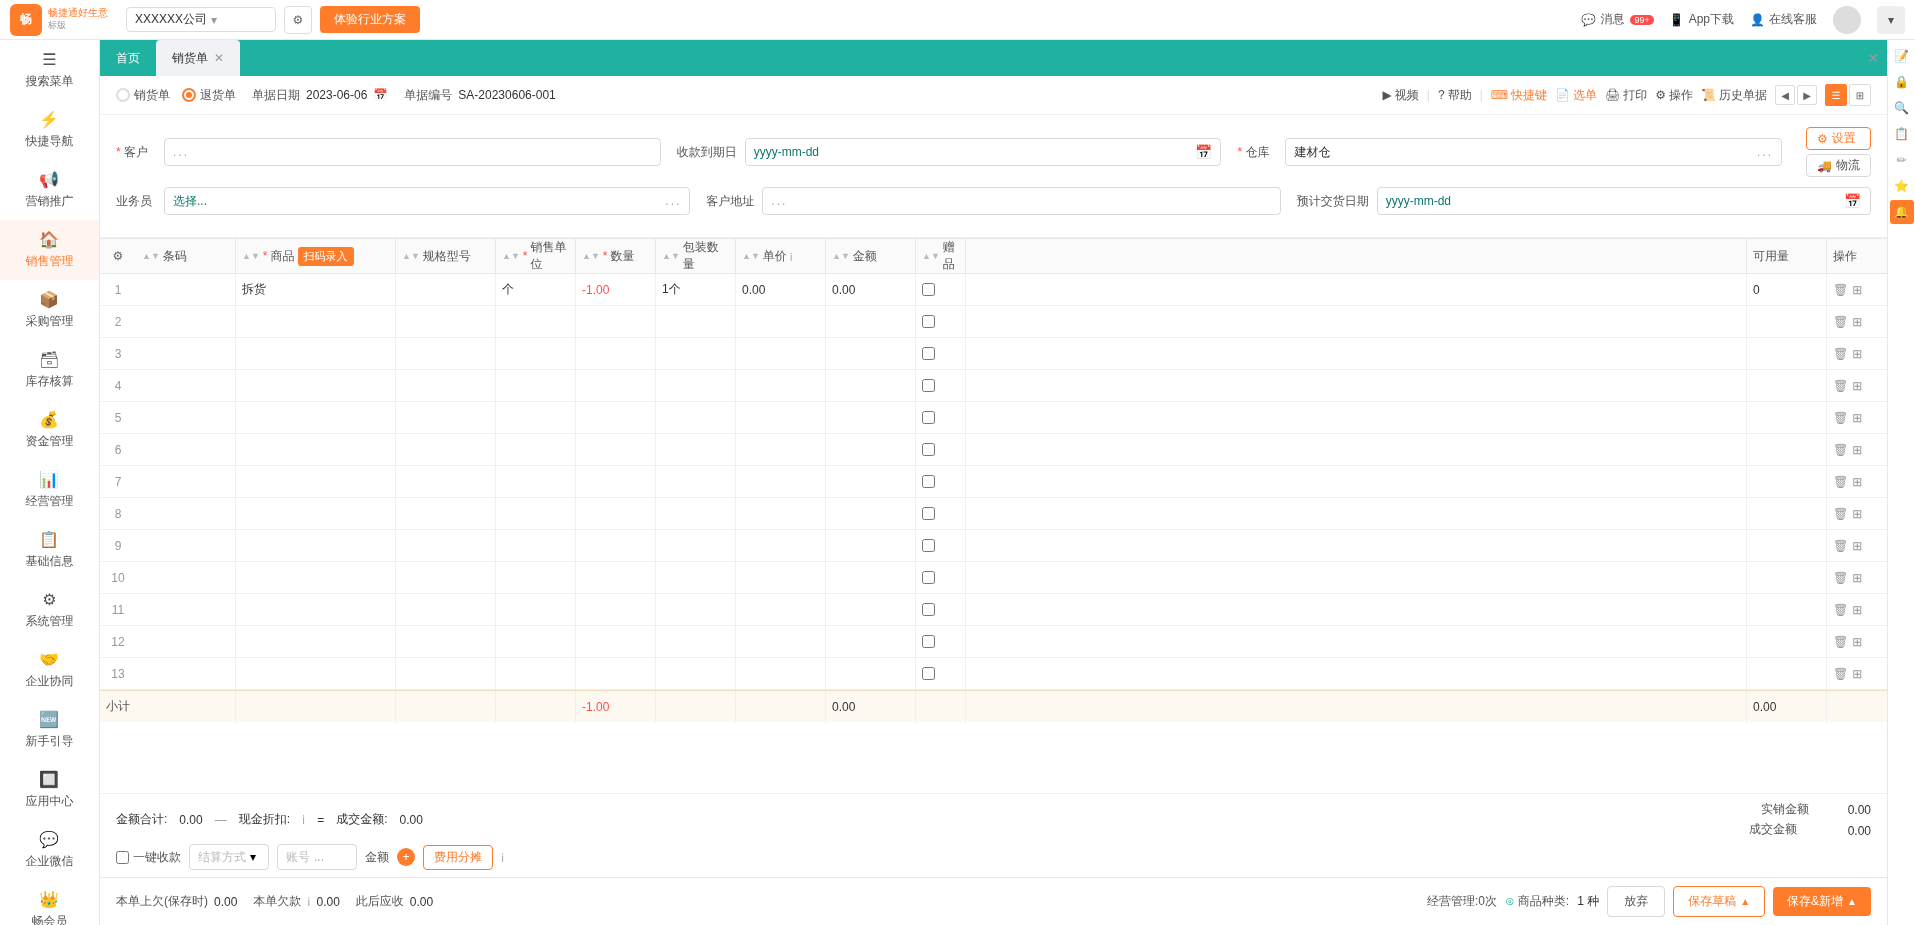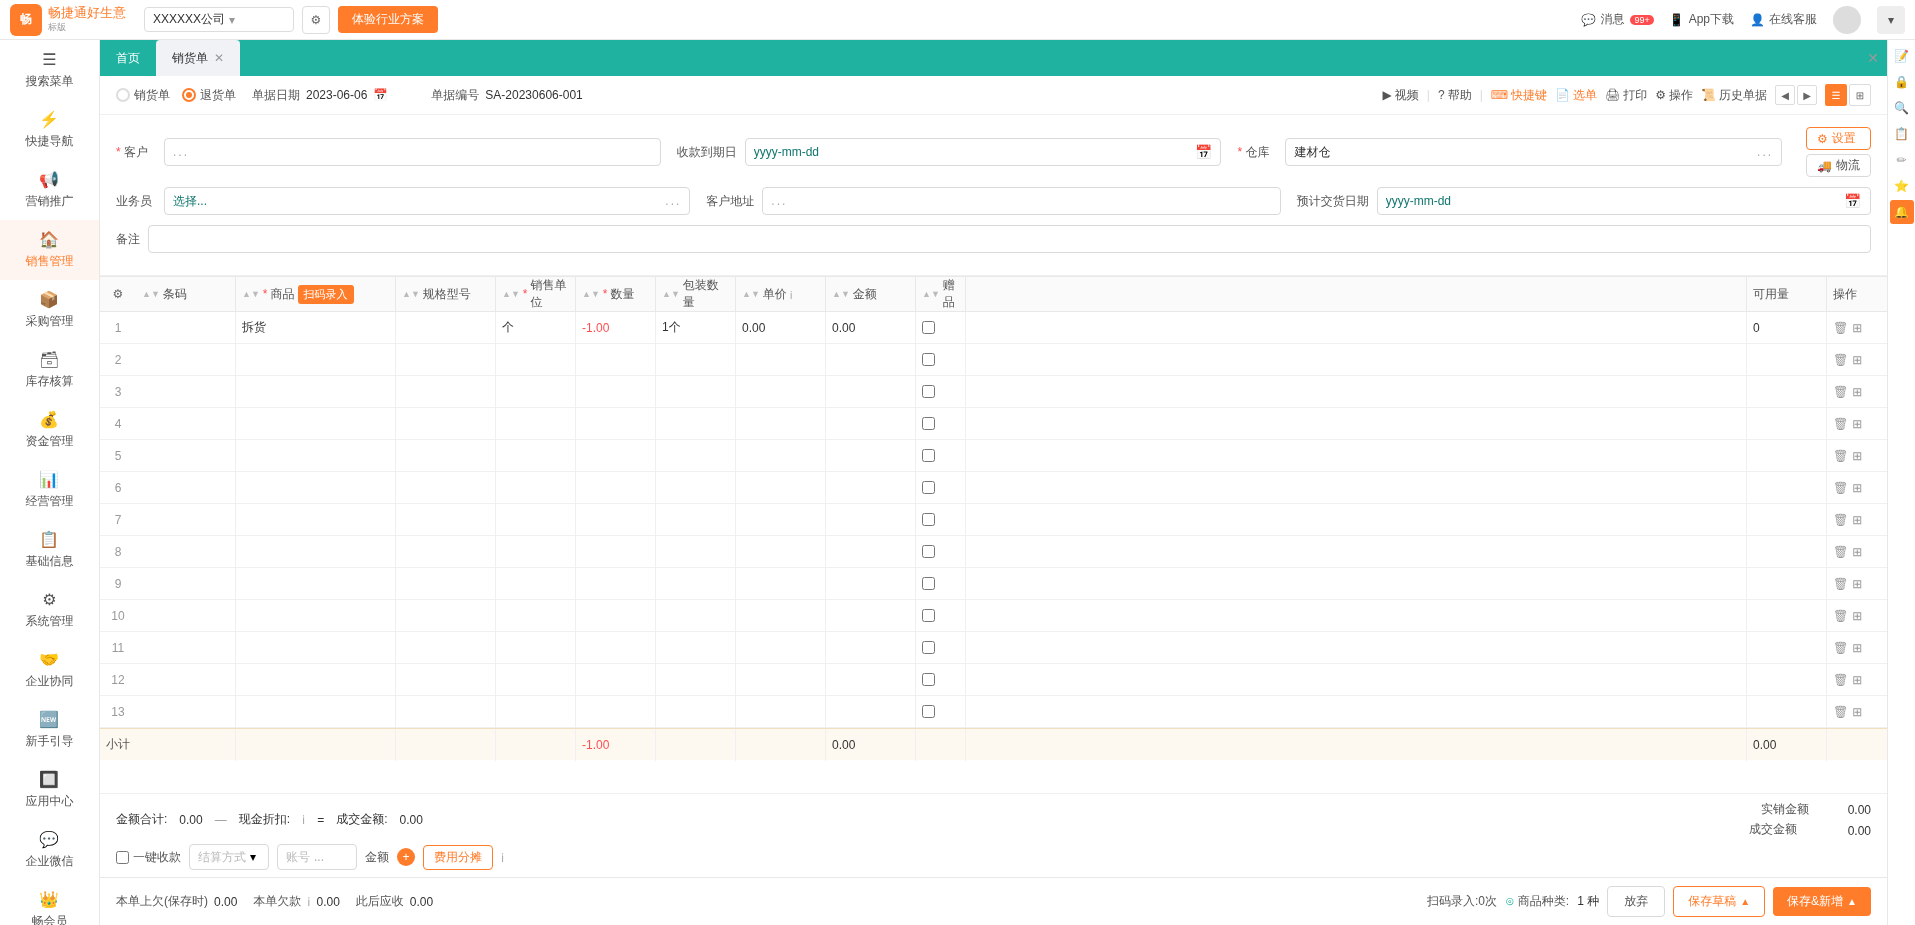--- a/index.html
+++ b/index.html
@@ -2,21 +2,21 @@
 <html><head>
   <meta charset="utf-8">
   <style>
     * { box-sizing: border-box; margin: 0; padding: 0; font-family: 'Microsoft YaHei', Arial, sans-serif; font-size: 12px; }
     body { background: #f5f5f5; display: flex; flex-direction: column; height: 100vh; overflow: hidden; }
 
     
     .top-bar { height: 40px; background: #fff; display: flex; align-items: center; padding: 0 10px; border-bottom: 1px solid #e8e8e8; gap: 8px; flex-shrink: 0; }
     .brand { display: flex; align-items: center; gap: 6px; margin-right: 10px; }
     .brand-logo { width: 32px; height: 32px; background: #ff7c2a; border-radius: 6px; display: flex; align-items: center; justify-content: center; color: white; font-size: 10px; font-weight: bold; }
-    .brand-text { font-size: 13px; color: #ff7c2a; line-height: 1.2; }
+    .brand-text { font-size: 10px; color: #ff7c2a; line-height: 1.2; }
     .brand-sub { font-size: 9px; color: #999; }
     .company-select { display: flex; align-items: center; border: 1px solid #ddd; border-radius: 4px; padding: 3px 8px; min-width: 150px; cursor: pointer; gap: 4px; color: #333; }
     .company-select .arrow { color: #999; }
     .gear-btn { width: 28px; height: 28px; border: 1px solid #ddd; border-radius: 4px; display: flex; align-items: center; justify-content: center; cursor: pointer; color: #666; }
     .trial-btn { background: #ff7c2a; color: white; border: none; border-radius: 4px; padding: 5px 14px; cursor: pointer; font-size: 12px; }
     .top-right { margin-left: auto; display: flex; align-items: center; gap: 16px; color: #555; font-size: 12px; }
     .top-right-item { display: flex; align-items: center; gap: 4px; cursor: pointer; }
     .badge { background: #ff4d4f; color: white; border-radius: 10px; padding: 0 4px; font-size: 9px; margin-left: 2px; }
     .avatar { width: 28px; height: 28px; background: #ddd; border-radius: 50%; }
 
@@ -41,21 +41,21 @@
     .form-header { display: flex; align-items: center; padding: 8px 16px; background: #fff; border-bottom: 1px solid #f0f0f0; gap: 16px; flex-wrap: wrap; }
     .radio-group { display: flex; gap: 12px; align-items: center; }
     .radio-item { display: flex; align-items: center; gap: 4px; cursor: pointer; color: #555; }
     .radio-dot { width: 14px; height: 14px; border-radius: 50%; border: 2px solid #ddd; display: flex; align-items: center; justify-content: center; }
     .radio-dot.active { border-color: #ff7c2a; }
     .radio-dot.active::after { content: ''; width: 6px; height: 6px; background: #ff7c2a; border-radius: 50%; }
     .date-field { display: flex; align-items: center; gap: 6px; color: #555; }
     .field-label { color: #555; }
     .field-value { color: #333; font-weight: 500; }
     .cal-icon { color: #aaa; cursor: pointer; }
-    .doc-no { display: flex; align-items: center; gap: 6px; color: #555; margin-left: 27px; }
+    .doc-no { display: flex; align-items: center; gap: 6px; color: #555; }
     .doc-no-value { color: #333; font-weight: 500; }
     .header-right-actions { margin-left: auto; display: flex; align-items: center; gap: 8px; color: #555; font-size: 11px; }
     .header-action { display: flex; align-items: center; gap: 3px; cursor: pointer; }
     .header-action.orange { color: #ff7c2a; }
     .action-sep { color: #ddd; }
     .nav-arrows { display: flex; gap: 2px; }
     .nav-btn { width: 20px; height: 20px; border: 1px solid #ddd; border-radius: 2px; display: flex; align-items: center; justify-content: center; cursor: pointer; color: #666; font-size: 10px; }
     .view-btns { display: flex; gap: 2px; }
     .view-btn { width: 22px; height: 22px; border: 1px solid #ddd; border-radius: 2px; display: flex; align-items: center; justify-content: center; cursor: pointer; color: #666; font-size: 10px; }
     .view-btn.active { background: #ff7c2a; color: white; border-color: #ff7c2a; }
@@ -364,24 +364,20 @@
             <span class="form-input-dots">...</span>
           </div>
         </div>
         <div class="form-field" style="flex:1;">
           <span class="form-field-label">预计交货日期</span>
           <div class="form-input" style="min-width:160px;">
             <span class="form-input-placeholder">yyyy-mm-dd</span>
             <span class="cal-btn">📅</span>
           </div>
         </div>
-      </div>
-      <div class="note-row">
-        <span>备注</span>
-        <div class="form-input" style="flex:1;min-height:24px;"></div>
       </div>
     </div>
 
     <div class="table-container">
 
       <div class="grid-header">
         <div class="col-settings">⚙</div>
         <div class="grid-col col-barcode">
           <span class="sort-icon">▲▼</span>
           <span>条码</span>
@@ -763,21 +759,21 @@
       <div class="footer-stat">
         <span>本单欠款</span>
         <span style="color:#aaa;">ℹ</span>
         <span class="footer-stat-value">0.00</span>
       </div>
       <div class="footer-stat">
         <span>此后应收</span>
         <span class="footer-stat-value">0.00</span>
       </div>
       <div class="footer-right">
-        <span style="color:#555;">扫码录入:0次</span>
+        <span style="color:#555;">经营管理:0次</span>
         <span style="color:#555;">
           <span style="color:#20b2a0;cursor:pointer;">⊙</span>
           商品种类:
         </span>
         <span style="color:#333;font-weight:500;">1 种</span>
         <button class="abandon-btn">放弃</button>
         <button class="save-draft-btn">
           <span>保存草稿</span>
           <span class="btn-arrow">▲</span>
         </button>

